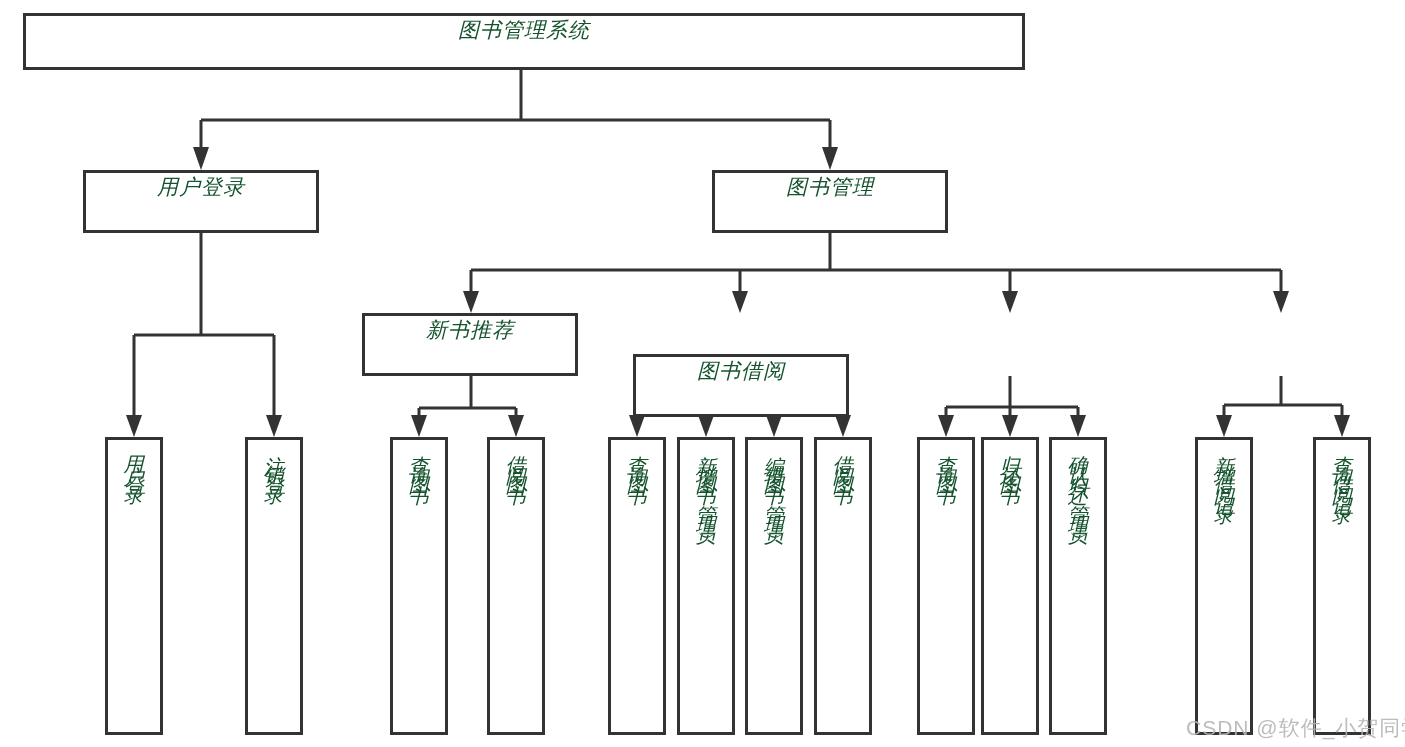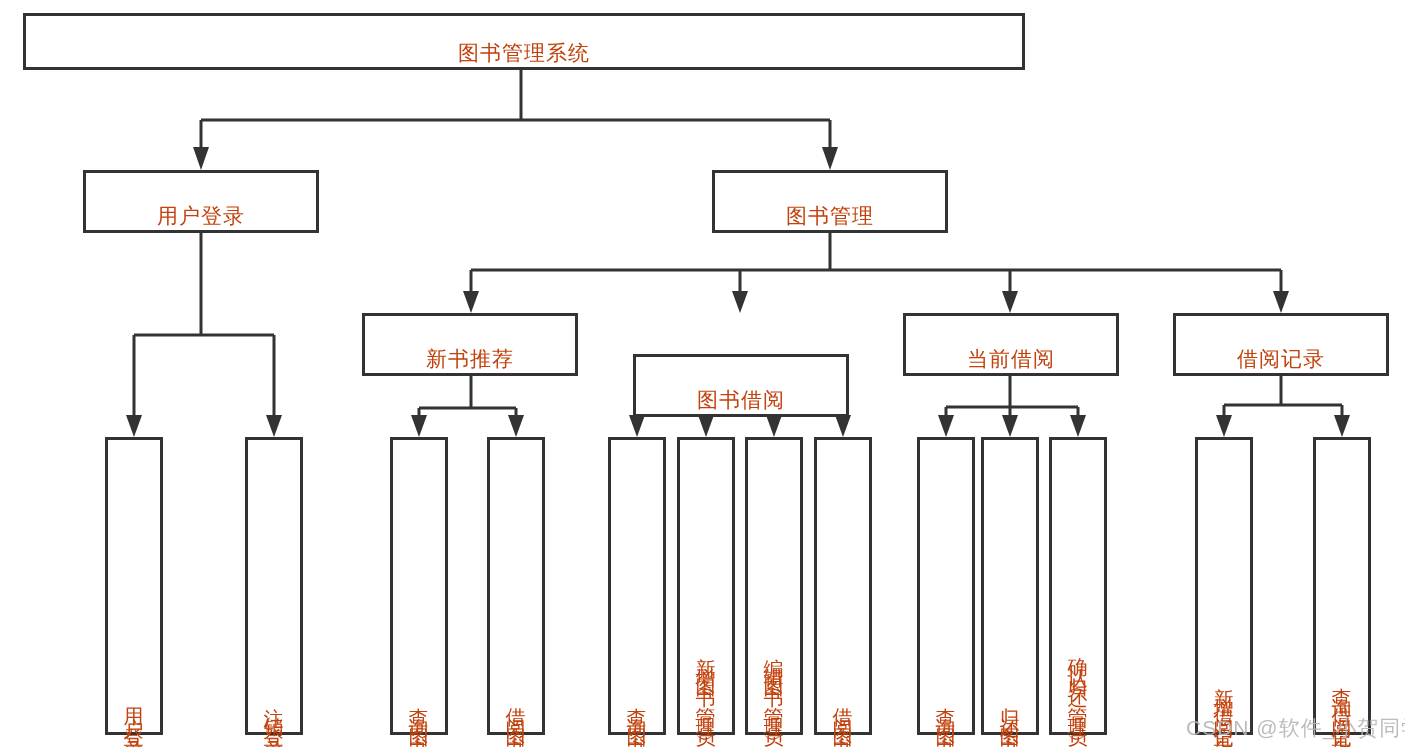--- a/index.html
+++ b/index.html
@@ -16,24 +16,25 @@
     left: 0; top: 0;
     width: 1405px; height: 747px;
     z-index: 1;
   }
   .node {
     position: absolute;
     box-sizing: border-box;
     background: #ffffff;
     border: 3px solid #333333;
     display: flex;
-    align-items: flex-end;
+    align-items: flex-start;
     justify-content: center;
     z-index: 2;
-    color: #c2410c;
+    color: #14532d;
+    font-style: italic;
   }
   .node .hlabel {
     font-size: 21px;
     letter-spacing: 1px;
     white-space: nowrap;
   }
   .leaf .vlabel {
     writing-mode: vertical-rl;
     text-orientation: mixed;
     font-size: 20px;
@@ -131,26 +132,20 @@
   <div class="node l2 n-book-mgmt">
     <span class="hlabel">图书管理</span>
   </div>
 
   <div class="node l3 n-new-book">
     <span class="hlabel">新书推荐</span>
   </div>
   <div class="node l3 n-book-borrow">
     <span class="hlabel">图书借阅</span>
   </div>
-  <div class="node l3 n-cur-borrow">
-    <span class="hlabel">当前借阅</span>
-  </div>
-  <div class="node l3 n-borrow-rec">
-    <span class="hlabel">借阅记录</span>
-  </div>
 
   <div class="node leaf lf-1a">
     <span class="vlabel">用户登录</span>
   </div>
   <div class="node leaf lf-1b">
     <span class="vlabel">注销登录</span>
   </div>
 
   <div class="node leaf lf-2a">
     <span class="vlabel">查询图书</span>

